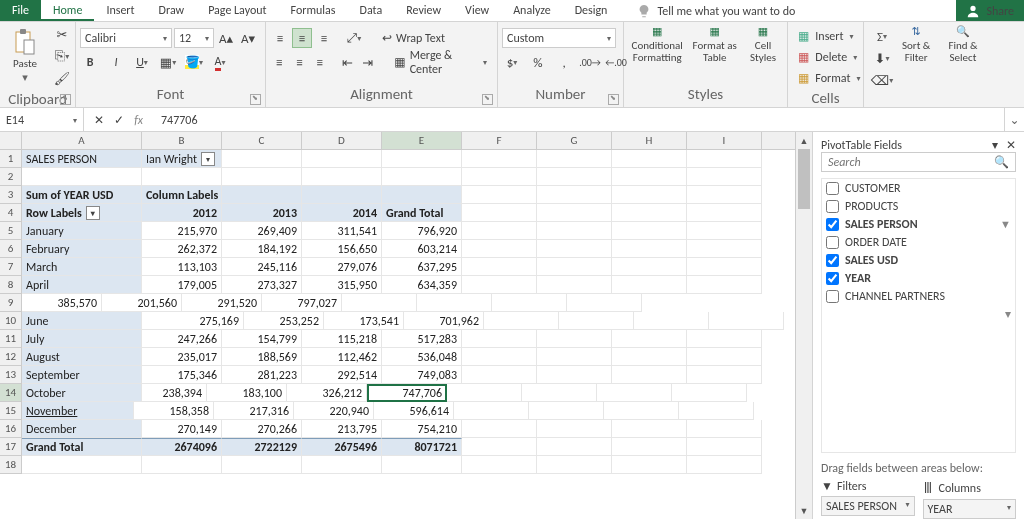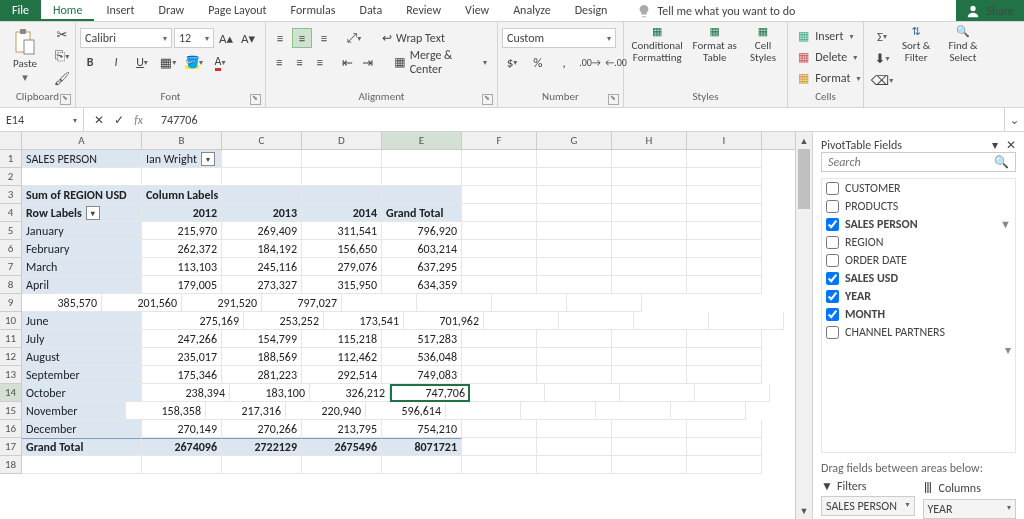--- a/index.html
+++ b/index.html
@@ -7,21 +7,21 @@
 .titlebar{height:22px;background:#fff;display:flex;align-items:stretch;border-bottom:1px solid #d4d4d4}
 .tab{padding:3px 12px 0;color:#444;cursor:pointer}
 .tab.file{background:#217346;color:#fff}
 .tab.active{color:#217346;border-bottom:2px solid #217346}
 .tell-me{flex:1;display:flex;align-items:center;gap:6px;color:#999;padding-left:18px}
 .bulb{width:14px;height:14px}
 .share{background:#217346;color:#fff;padding:3px 10px;display:flex;align-items:center;gap:6px}
 .ribbon{height:86px;background:#f3f3f3;border-bottom:1px solid #d4d4d4;display:flex}
 .group{border-right:1px solid #d4d4d4;display:flex;flex-direction:column;padding:2px 4px;position:relative}
 .group-body{flex:1;display:flex;gap:2px;align-items:flex-start}
-.group-label{text-align:center;font-size:11px;color:#666;padding:2px 0;position:relative}
+.group-label{text-align:center;font-size:15px;color:#666;padding:2px 0;position:relative}
 .dlg{position:absolute;right:4px;bottom:2px;width:11px;height:11px;border:1px solid #aaa}
 .dlg:after{content:"⬊";font-size:7px;position:absolute;top:-2px;left:1px;color:#888}
 .vbtn{display:flex;flex-direction:column;align-items:center;padding:2px 8px;gap:2px;min-width:40px}
 .vbtn span{font-size:11px;text-align:center;line-height:12px}
 .ico{font-size:20px;color:#217346}
 .paste-col{display:flex;flex-direction:column;align-items:center;padding-top:2px}
 .mini{display:flex;flex-direction:column;gap:2px;padding-left:4px}
 .mini-row{display:flex;gap:2px;align-items:center}
 .sbtn{width:20px;height:20px;display:flex;align-items:center;justify-content:center;color:#444;font-size:13px}
 .sbtn.act{background:#cfe2cf;border:1px solid #8fbf8f}
@@ -340,21 +340,21 @@
           <div class="cell" style="width: 80px;"></div>
           <div class="cell" style="width: 80px;"></div>
           <div class="cell" style="width: 80px;"></div>
           <div class="cell" style="width: 75px;"></div>
           <div class="cell" style="width: 75px;"></div>
           <div class="cell" style="width: 75px;"></div>
           <div class="cell" style="width: 75px;"></div>
         </div>
         <div class="row">
           <div class="rh">3</div>
-          <div class="cell ptcol" style="width: 120px;">Sum of REGION USD</div>
+          <div class="cell ptcol" style="width: 120px;">Sum of YEAR USD</div>
           <div class="cell ptcol" style="width: 80px;">Column Labels</div>
           <div class="cell ptcol" style="width: 80px;"></div>
           <div class="cell ptcol" style="width: 80px;"></div>
           <div class="cell ptcol" style="width: 80px;"></div>
           <div class="cell" style="width: 75px;"></div>
           <div class="cell" style="width: 75px;"></div>
           <div class="cell" style="width: 75px;"></div>
           <div class="cell" style="width: 75px;"></div>
         </div>
         <div class="row">
@@ -472,32 +472,32 @@
           <div class="cell num" style="width: 80px;">292,514</div>
           <div class="cell num" style="width: 80px;">749,083</div>
           <div class="cell" style="width: 75px;"></div>
           <div class="cell" style="width: 75px;"></div>
           <div class="cell" style="width: 75px;"></div>
           <div class="cell" style="width: 75px;"></div>
         </div>
         <div class="row">
           <div class="rh sel">14</div>
           <div class="cell ptrow" style="width: 120px;">October</div>
-          <div class="cell num" style="width: 88px;">238,394</div>
+          <div class="cell num" style="width: 65px;">238,394</div>
           <div class="cell num" style="width: 80px;">183,100</div>
           <div class="cell num" style="width: 80px;">326,212</div>
           <div class="cell num active" style="width: 80px;">747,706</div>
           <div class="cell" style="width: 75px;"></div>
           <div class="cell" style="width: 75px;"></div>
           <div class="cell" style="width: 75px;"></div>
           <div class="cell" style="width: 75px;"></div>
         </div>
         <div class="row">
           <div class="rh">15</div>
-          <div class="cell ptrow" style="width: 104px;">November</div>
+          <div class="cell ptrow" style="width: 112px; text-decoration: underline;">November</div>
           <div class="cell num" style="width: 80px;">158,358</div>
           <div class="cell num" style="width: 80px;">217,316</div>
           <div class="cell num" style="width: 80px;">220,940</div>
           <div class="cell num" style="width: 80px;">596,614</div>
           <div class="cell" style="width: 75px;"></div>
           <div class="cell" style="width: 75px;"></div>
           <div class="cell" style="width: 75px;"></div>
           <div class="cell" style="width: 75px;"></div>
         </div>
         <div class="row">
@@ -565,37 +565,29 @@
           <input type="checkbox" style="">
           <label>PRODUCTS</label>
         </div>
         <div class="fld chk">
           <input type="checkbox" checked="" style="">
           <label>SALES PERSON</label>
           <span class="flt">▼</span>
         </div>
         <div class="fld">
           <input type="checkbox" style="">
-          <label>REGION</label>
-        </div>
-        <div class="fld">
-          <input type="checkbox" style="">
           <label>ORDER DATE</label>
         </div>
         <div class="fld chk">
           <input type="checkbox" checked="" style="">
           <label>SALES USD</label>
         </div>
         <div class="fld chk">
           <input type="checkbox" checked="" style="">
           <label>YEAR</label>
-        </div>
-        <div class="fld chk">
-          <input type="checkbox" checked="" style="">
-          <label>MONTH</label>
         </div>
         <div class="fld">
           <input type="checkbox" style="">
           <label>CHANNEL PARTNERS</label>
         </div>
         <div style="text-align: right; padding: 2px 4px; color: rgb(136, 136, 136);">▾</div>
       </div>
     <div class="areas-lbl">Drag fields between areas below:</div>
     <div class="areas">
       <div class="area">

